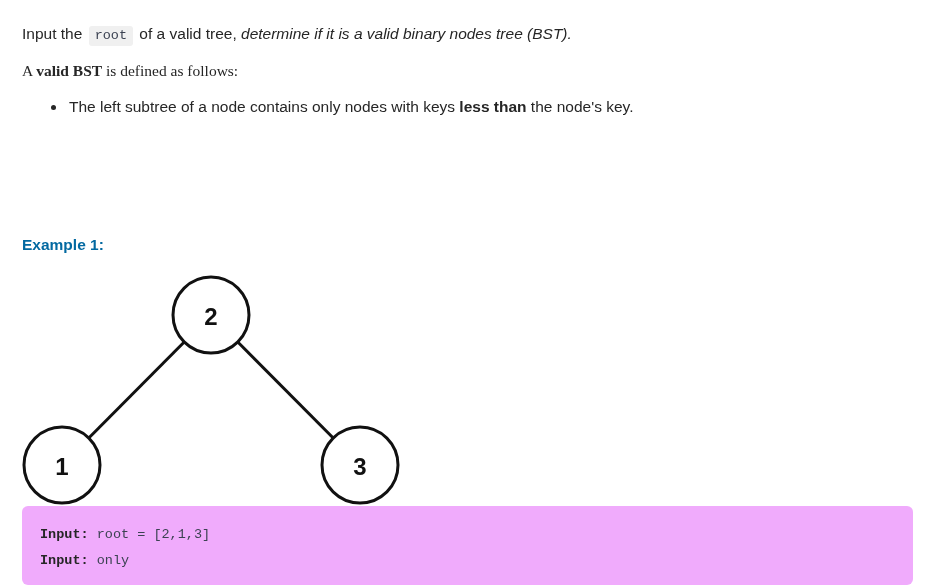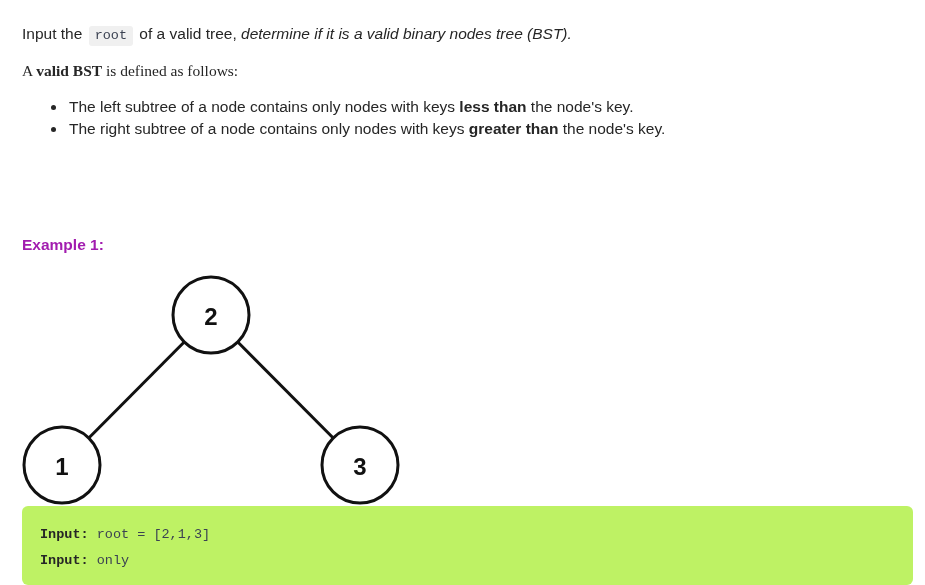--- a/index.html
+++ b/index.html
@@ -76,21 +76,21 @@
     border-radius: 50%;
     background: #262626;
   }
 
   #example-heading {
     position: absolute;
     left: 22px;
     top: 236px;
     font-size: 15.5px;
     font-weight: bold;
-    color: #a21caf;
+    color: #0369a1;
   }
 
   #tree-figure {
     position: absolute;
     left: 0px;
     top: 265px;
     width: 440px;
     height: 250px;
   }
 
@@ -131,25 +131,20 @@
     <span class="strong">valid BST</span>
     <span>is defined as follows:</span>
   </p>
 
   <ul id="bullet-list">
     <li>
       <span>The left subtree of a node contains only nodes with keys</span>
       <span class="strong">less than</span>
       <span>the node's key.</span>
     </li>
-    <li>
-      <span>The right subtree of a node contains only nodes with keys</span>
-      <span class="strong">greater than</span>
-      <span>the node's key.</span>
-    </li>
   </ul>
 
   <div id="example-heading">Example 1:</div>
 
   <svg id="tree-figure" viewBox="0 0 440 250">
     <line id="edge-root-left" x1="184.21995850299797" y1="76.95977331912955" x2="88.78004149700202" y2="173.04022668087043" stroke="#111111" stroke-width="3"></line>
     <line id="edge-root-right" x1="237.78004149700203" y1="76.95977331912955" x2="333.219958502998" y2="173.04022668087043" stroke="#111111" stroke-width="3"></line>
 
     <g>
       <circle id="circle-root" cx="211" cy="50" r="38" fill="#ffffff" stroke="#111111" stroke-width="3"></circle>
@@ -160,18 +155,18 @@
       <circle id="circle-left" cx="62" cy="200" r="38" fill="#ffffff" stroke="#111111" stroke-width="3"></circle>
       <text id="label-left" x="62" y="201" text-anchor="middle" dominant-baseline="central" font-family="Liberation Sans, sans-serif" font-size="24" font-weight="bold" fill="#111111">1</text>
     </g>
 
     <g>
       <circle id="circle-right" cx="360" cy="200" r="38" fill="#ffffff" stroke="#111111" stroke-width="3"></circle>
       <text id="label-right" x="360" y="201" text-anchor="middle" dominant-baseline="central" font-family="Liberation Sans, sans-serif" font-size="24" font-weight="bold" fill="#111111">3</text>
     </g>
   </svg>
 
-  <div id="code-block" style="background: #bef264;">
+  <div id="code-block" style="background: #f0abfc;">
     <div class="code-line"><span class="code-key">Input:</span><span> root = [2,1,3]</span></div>
     <div class="code-line"><span class="code-key">Input:</span><span> only</span></div>
   </div>
 
 </div>
 
 </body></html>

